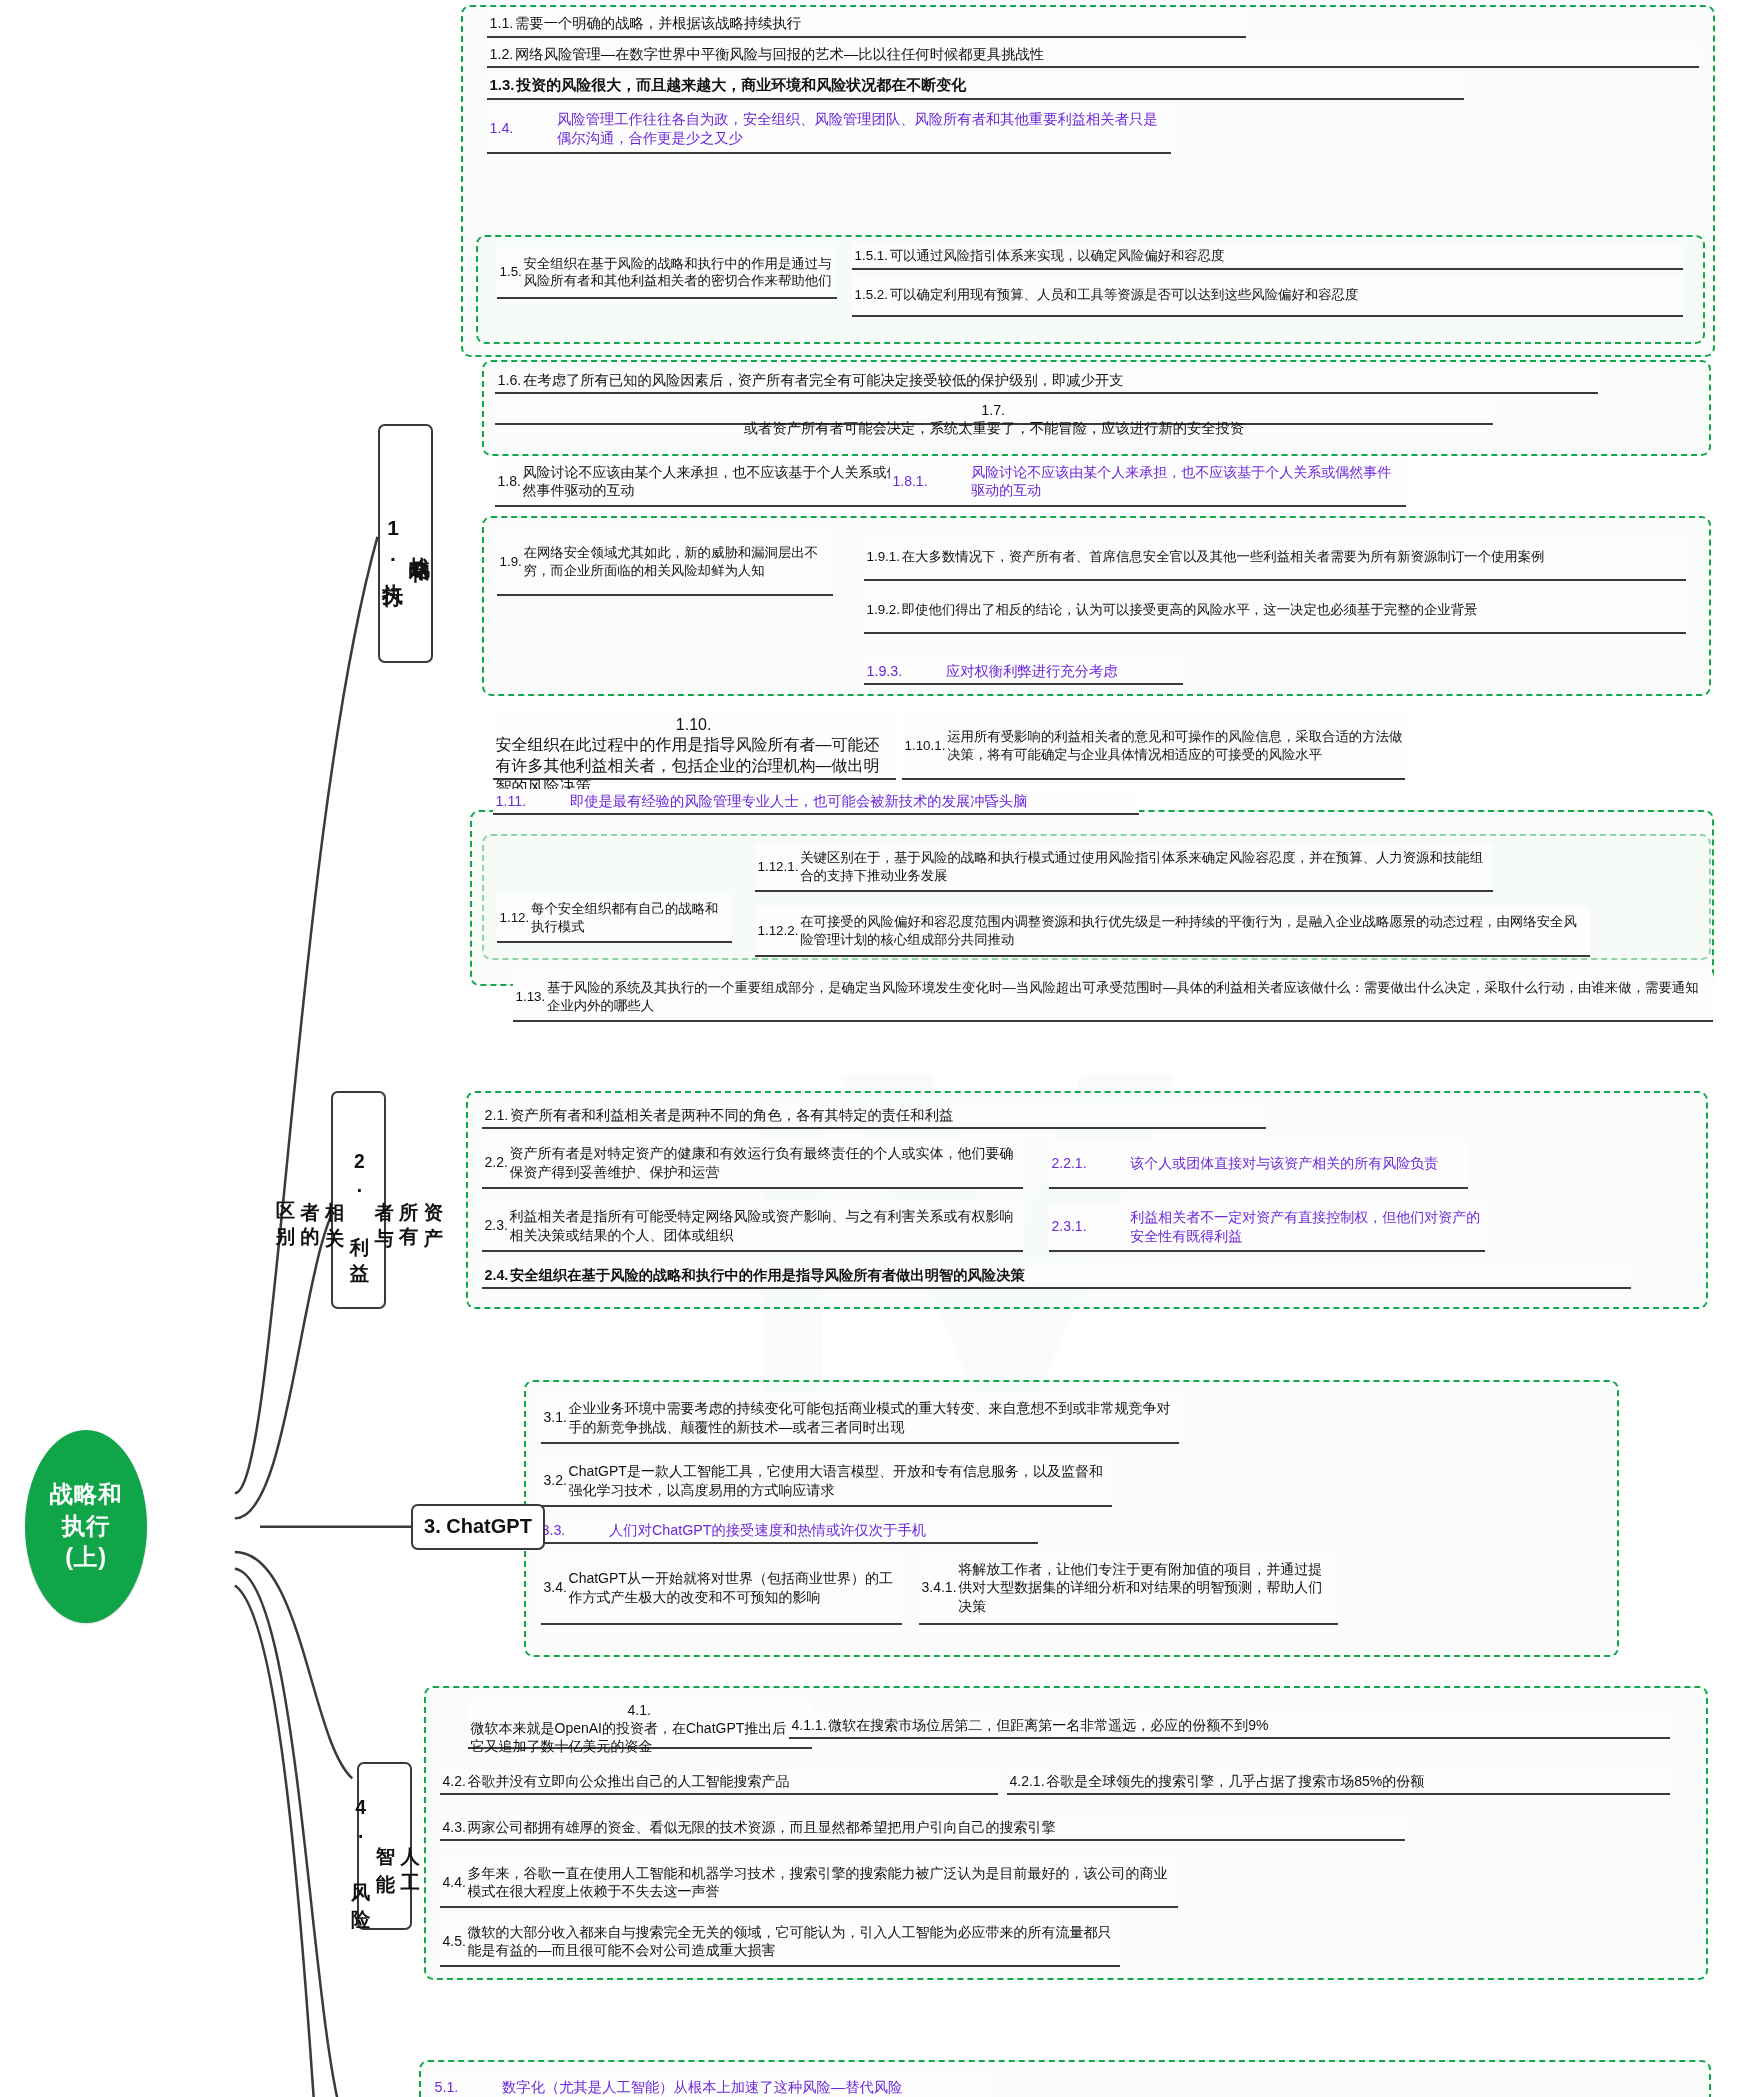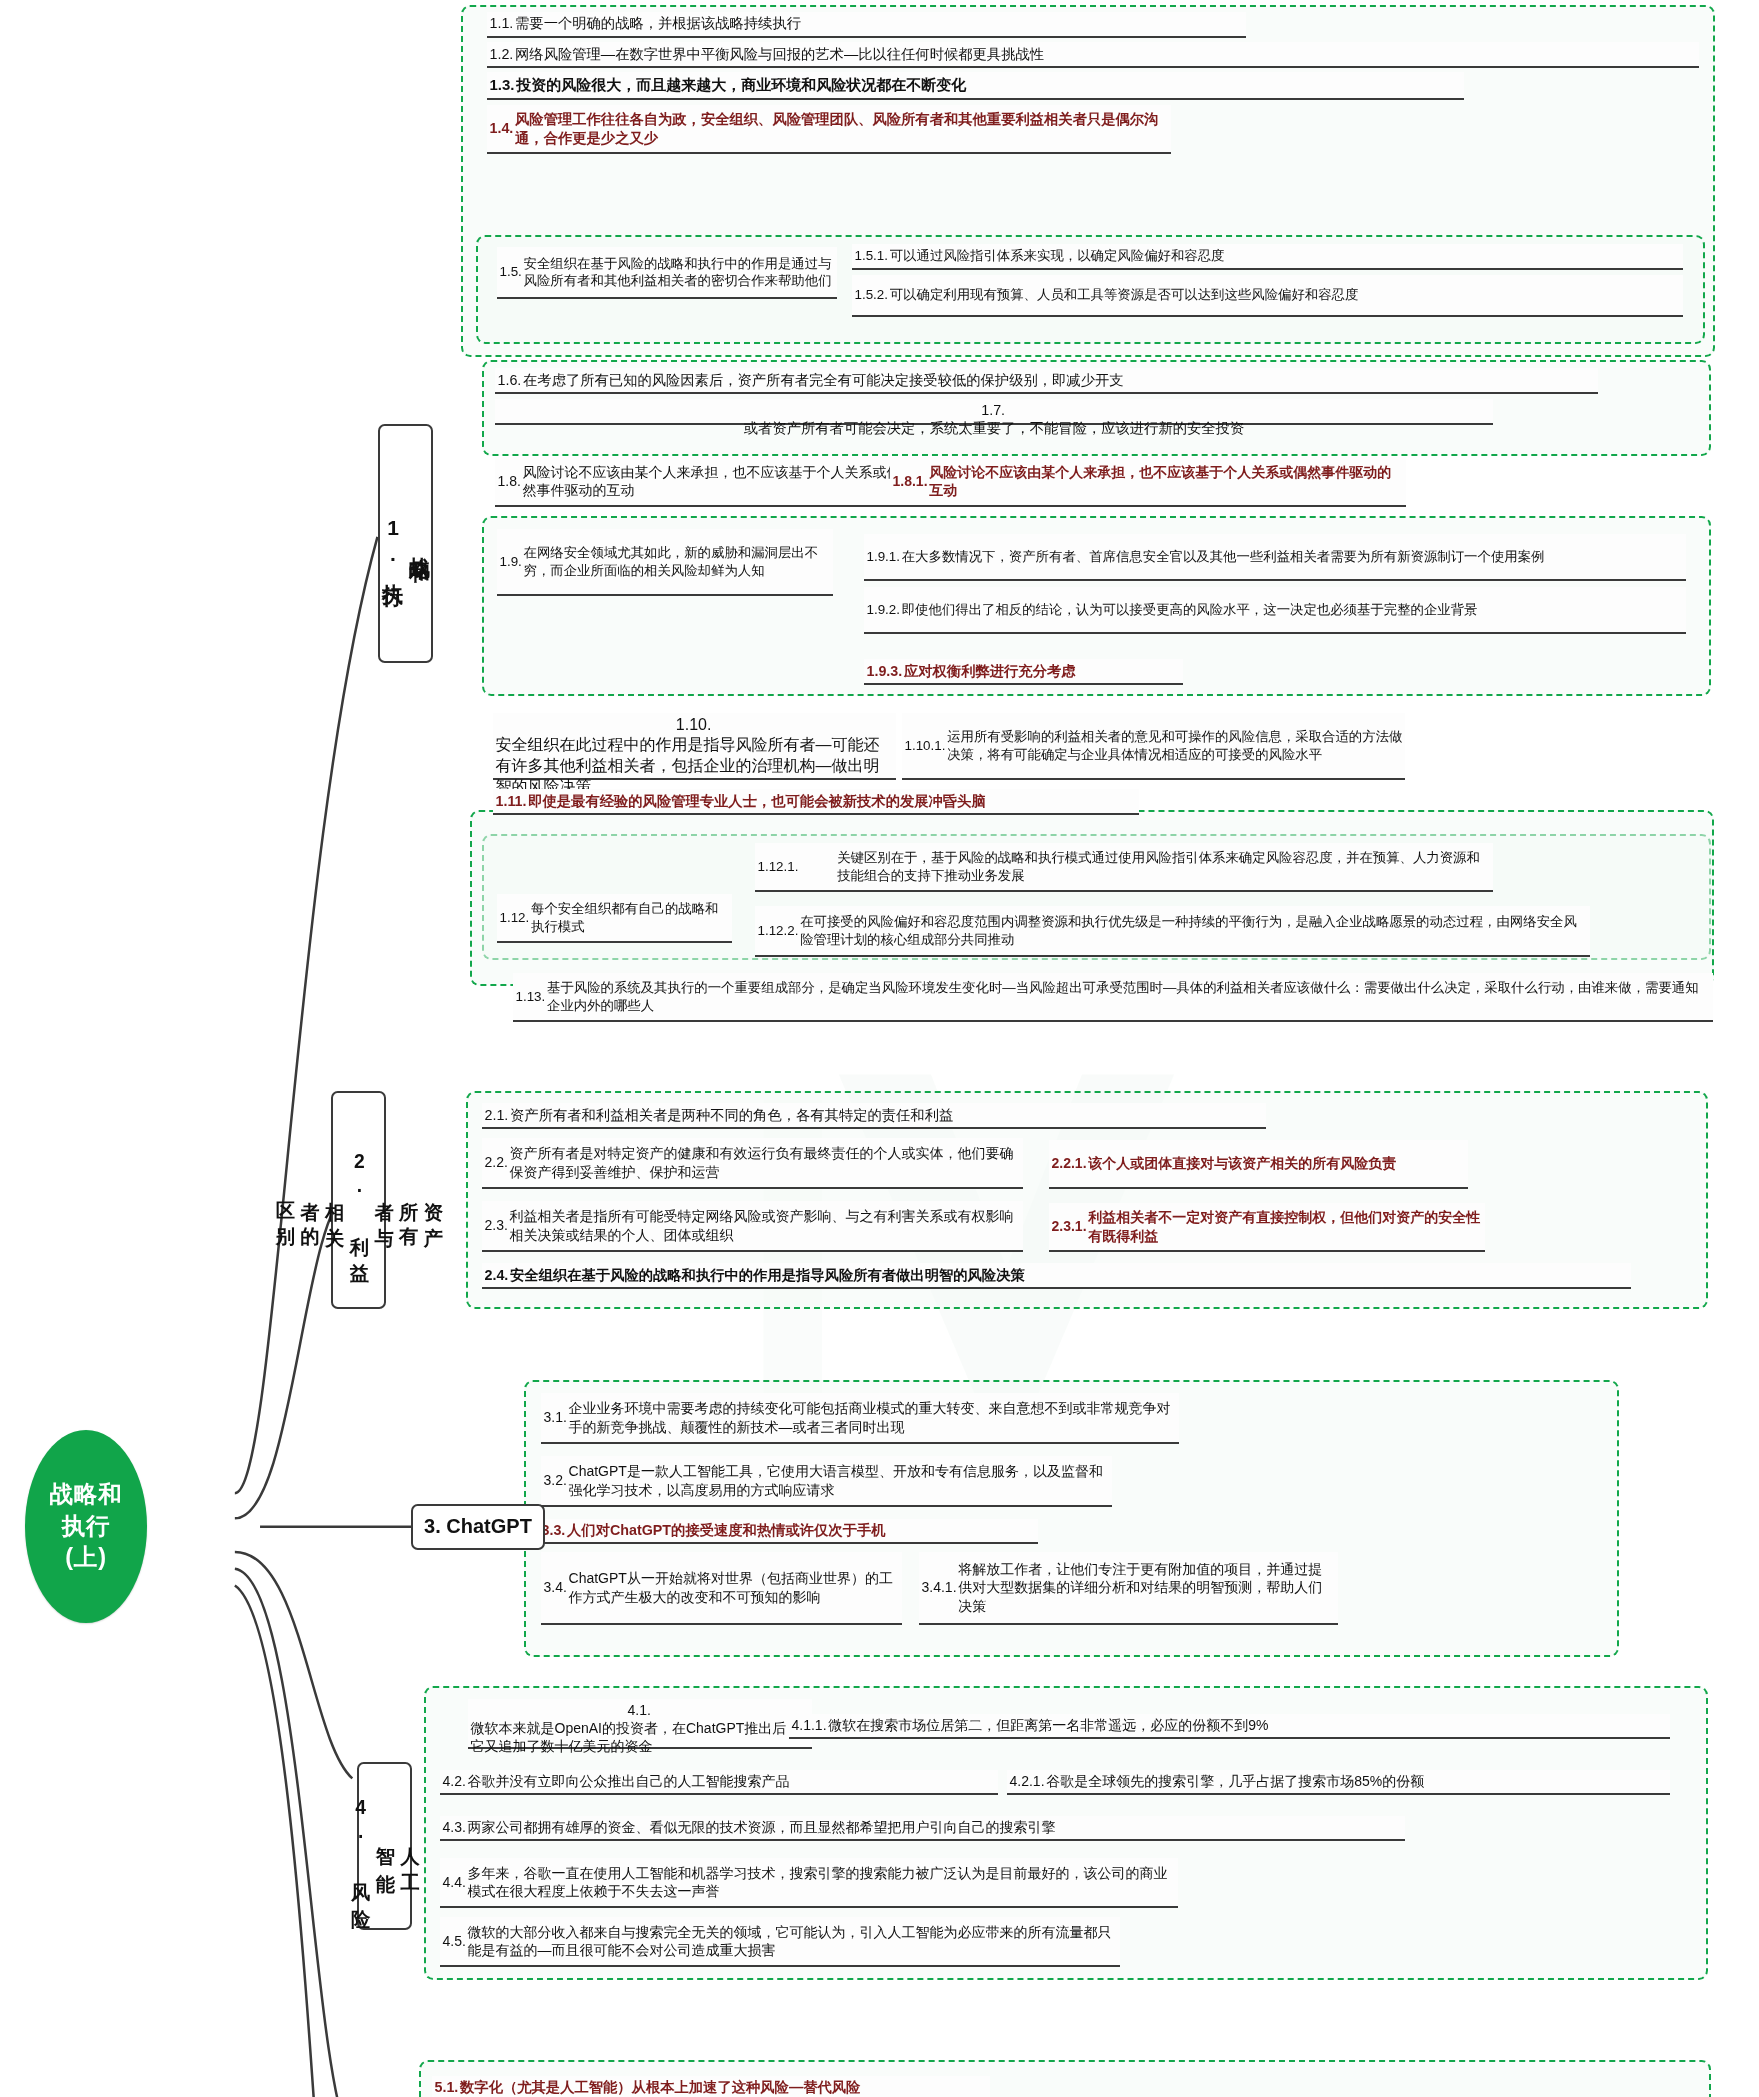--- a/index.html
+++ b/index.html
@@ -53,21 +53,21 @@
     background:#fdfdfd;
     border-bottom:2.1px solid #3a3a3a;
     display:flex; align-items:center;
     padding:1.7px 2.5px;
     line-height:1.3;
     color:#111;
     z-index:5;
   }
   .node .num{ flex:0 0 auto; white-space:nowrap; padding-right:1.7px; align-self:center;}
   .node .txt{ flex:1 1 auto; }
-  .node.red{ color:#7f1d1d; font-weight:bold; }
+  .node.red{ color:#6d28d9; font-weight:normal;gap:42px; }
   .node.bold{ font-weight:bold; }
 
   
   .frame{
     position:absolute;
     border:2.9px dashed #12a74b;
     border-radius:9.2px;
     background:rgba(244,250,246,.55);
     z-index:1;
   }
@@ -195,21 +195,21 @@
 
   <div class="node red" style="left:493px;top:789px;width:646px;height:26px;font-size:14.3px;">
     <span class="num">1.11.</span>
     <span class="txt">即使是最有经验的风险管理专业人士，也可能会被新技术的发展冲昏头脑</span>
   </div>
 
   <div class="node" style="left:497px;top:881px;width:235px;height:49px;font-size:13.4px;margin-top:13px;">
     <span class="num">1.12.</span>
     <span class="txt">每个安全组织都有自己的战略和执行模式</span>
   </div>
-  <div class="node" style="left:755px;top:843px;width:738px;height:49px;font-size:13.4px;gap:37px;">
+  <div class="node" style="left:755px;top:843px;width:738px;height:49px;font-size:13.4px;">
     <span class="num">1.12.1.</span>
     <span class="txt">关键区别在于，基于风险的战略和执行模式通过使用风险指引体系来确定风险容忍度，并在预算、人力资源和技能组合的支持下推动业务发展</span>
   </div>
   <div class="node" style="left:755px;top:906px;width:835px;height:51px;font-size:13.4px;">
     <span class="num">1.12.2.</span>
     <span class="txt">在可接受的风险偏好和容忍度范围内调整资源和执行优先级是一种持续的平衡行为，是融入企业战略愿景的动态过程，由网络安全风险管理计划的核心组成部分共同推动</span>
   </div>
 
   <div class="node" style="left:493px;top:973px;width:1200px;height:49px;font-size:13.4px;margin-left:20px;">
     <span class="num">1.13.</span>

